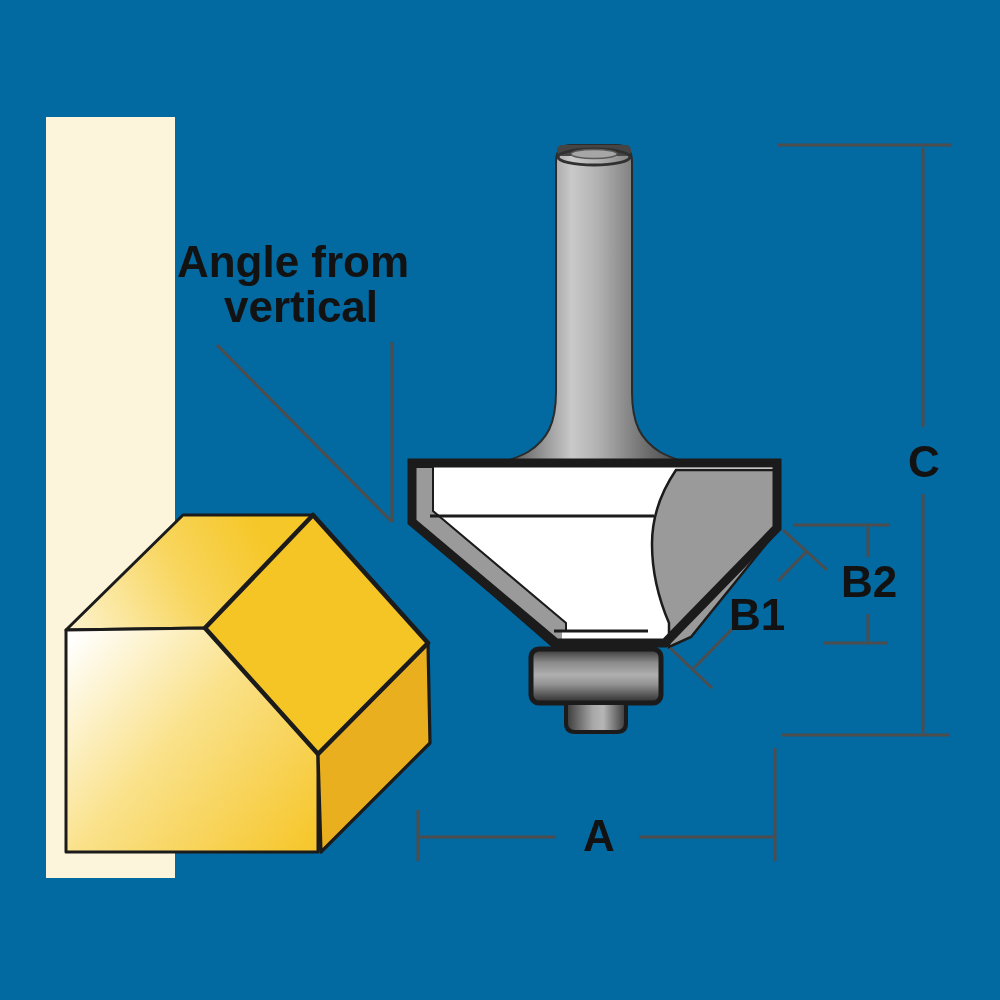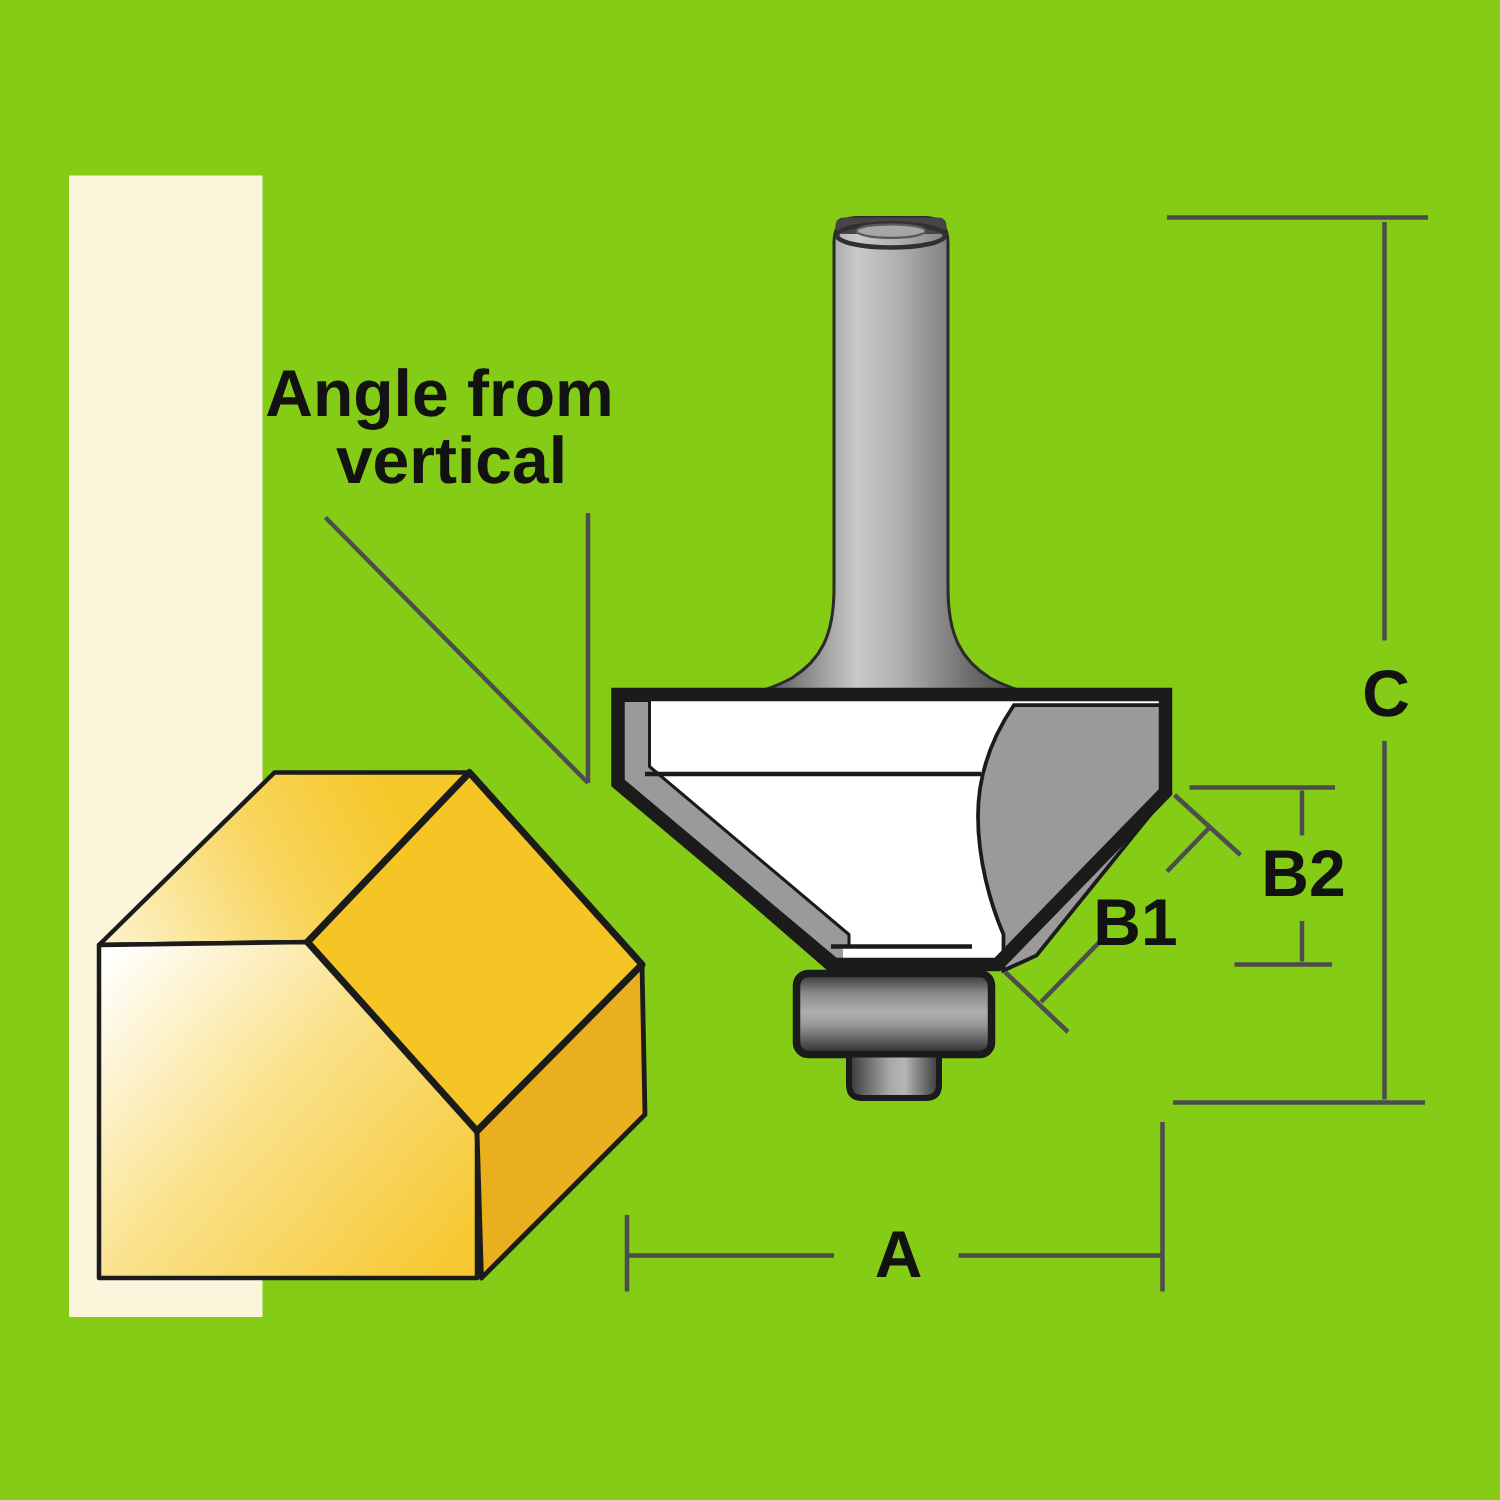--- a/index.html
+++ b/index.html
@@ -1,19 +1,19 @@
 <!DOCTYPE html>
 <html><head>
 <meta charset="utf-8">
 <style>
   html,body{margin:0;padding:0;background:#ffffff;}
   .canvas{
     position:relative;
     width:1000px;height:1000px;
-    background:#84cc16;
+    background:#0369a1;
     font-family:"Liberation Sans", sans-serif;
     overflow:hidden;
   }
   svg{display:block;}
   text{
     font-family:"Liberation Sans", sans-serif;
     font-weight:bold;
     fill:#121212;
   }
   .dim-label{font-size:44px;}

